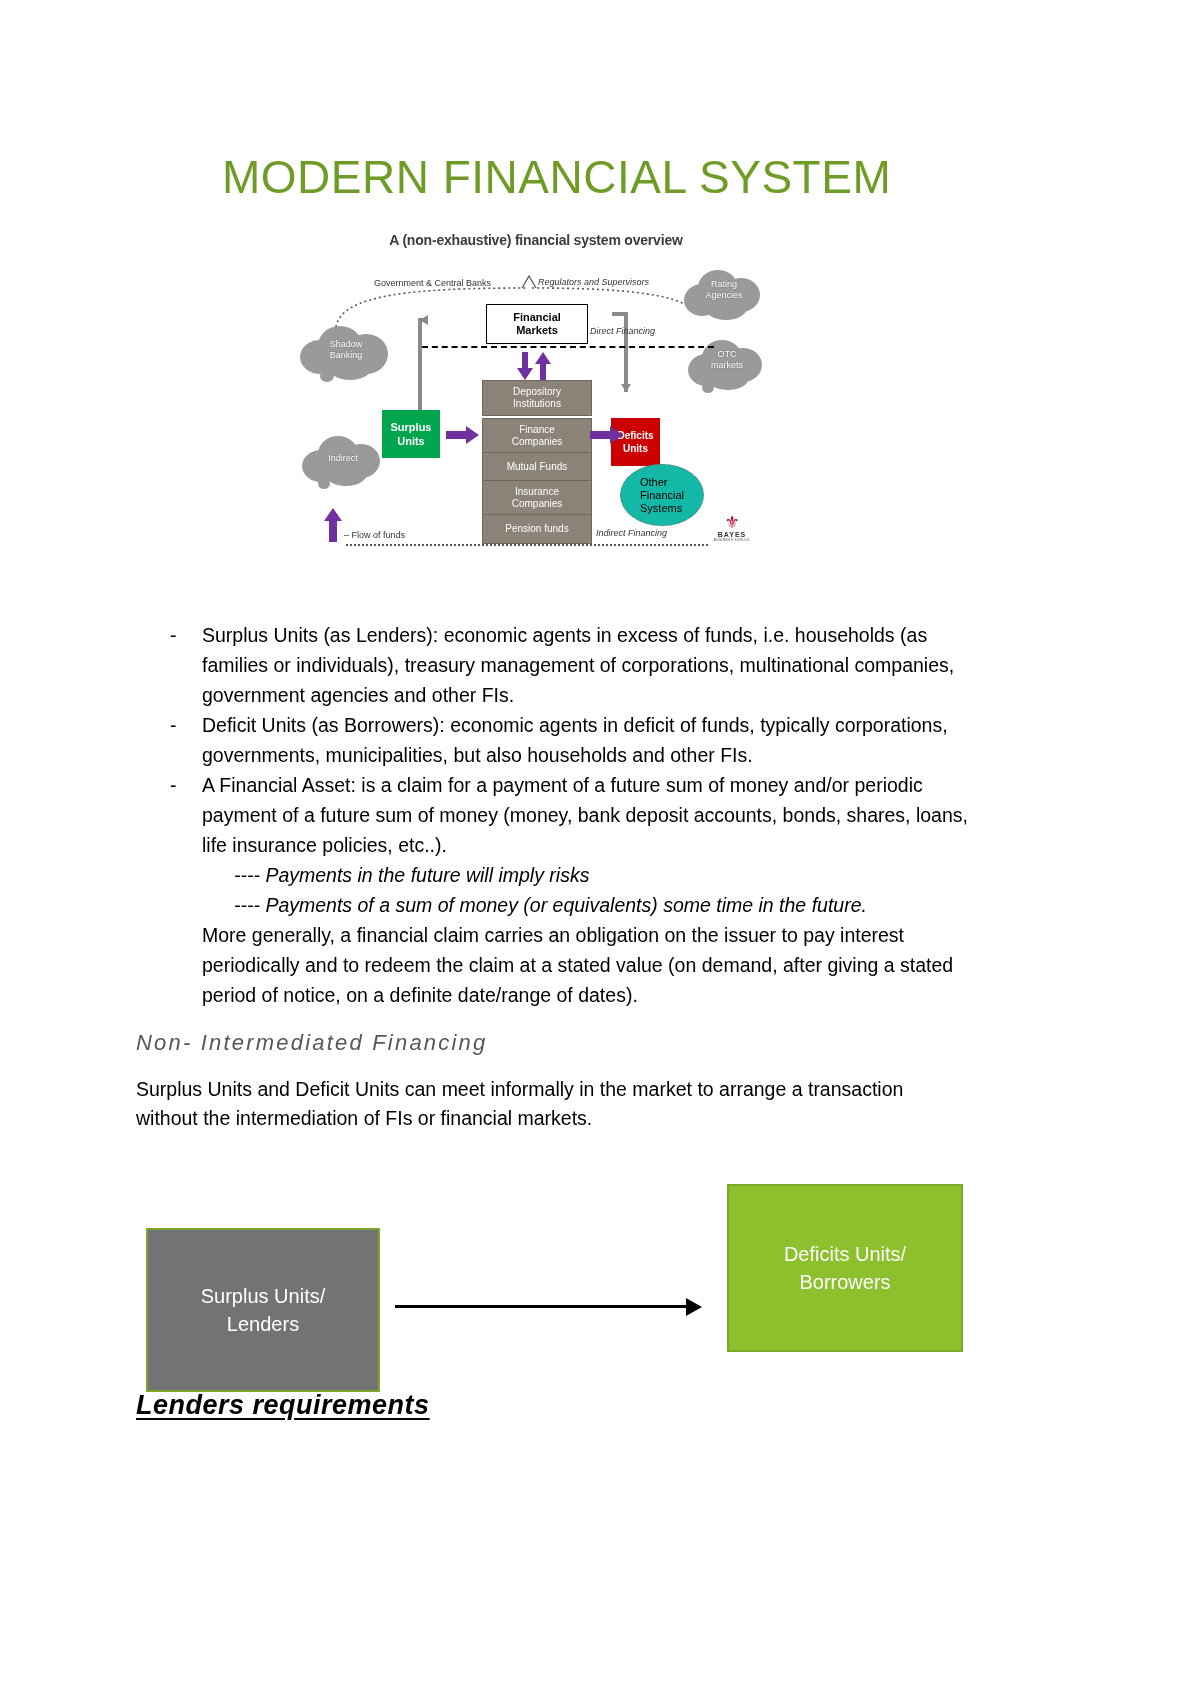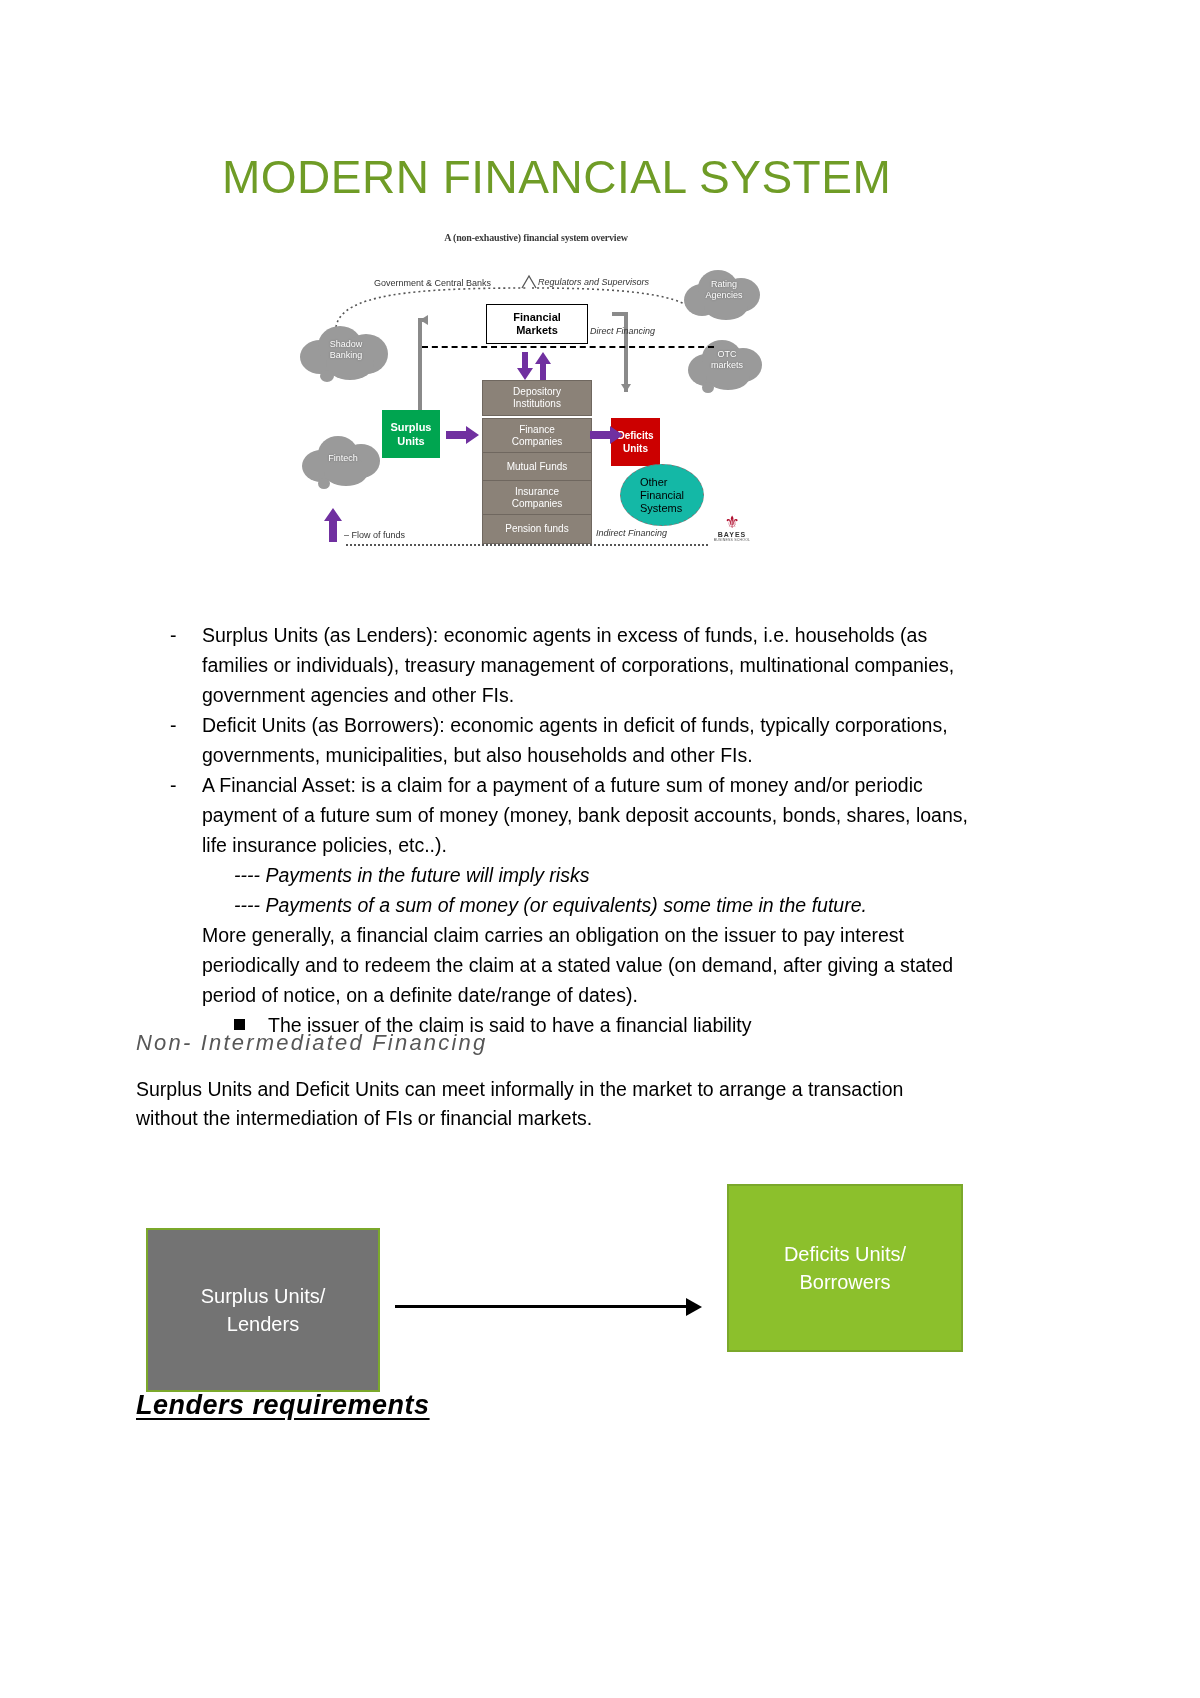--- a/index.html
+++ b/index.html
@@ -14,23 +14,22 @@
   .title{
     position:absolute;left:222px;top:150px;width:900px;
     font-size:46px;letter-spacing:0.5px;font-weight:400;
     color:#6f9c26;white-space:nowrap;
   }
 
   
   .diagram{position:absolute;left:296px;top:232px;width:470px;height:330px;}
   .dg-title{
     position:absolute;left:40px;top:0px;width:400px;text-align:center;
-    font-size:10px;font-weight:bold;color:#3b3b3b;white-space:nowrap;
+    font-size:14px;font-weight:bold;color:#3b3b3b;white-space:nowrap;
     letter-spacing:-0.2px;
-    font-family:Liberation Serif, serif;
   }
   .cloudwrap{position:absolute;}
   .cloudwrap .lbl{
     position:absolute;left:0;top:50%;width:100%;transform:translateY(-50%);
     text-align:center;color:#fff;font-size:9px;line-height:11px;z-index:3;
     text-shadow:0 0 2px rgba(0,0,0,.35);
   }
   .cloudwrap .c{position:absolute;background:#9a9a9a;border-radius:50%;}
 
   .gbox{
@@ -137,21 +136,21 @@
       <div class="c" style="left:20px;top:48px;width:14px;height:12px;"></div>
       <div class="lbl" style="top:46%;">Shadow<br>Banking</div>
     </div>
 
     <div class="cloudwrap" style="left:6px;top:202px;width:82px;height:56px;">
       <div class="c" style="left:0;top:16px;width:38px;height:32px;"></div>
       <div class="c" style="left:16px;top:2px;width:40px;height:36px;"></div>
       <div class="c" style="left:40px;top:10px;width:38px;height:34px;"></div>
       <div class="c" style="left:22px;top:24px;width:44px;height:28px;"></div>
       <div class="c" style="left:16px;top:44px;width:12px;height:11px;"></div>
-      <div class="lbl" style="top:42%;">Fintech</div>
+      <div class="lbl" style="top:42%;">Indirect</div>
     </div>
 
     <div class="cloudwrap" style="left:388px;top:36px;width:80px;height:56px;">
       <div class="c" style="left:0;top:16px;width:36px;height:32px;"></div>
       <div class="c" style="left:14px;top:2px;width:40px;height:36px;"></div>
       <div class="c" style="left:38px;top:10px;width:38px;height:34px;"></div>
       <div class="c" style="left:20px;top:24px;width:44px;height:28px;"></div>
       <div class="lbl" style="top:40%;">Rating<br>Agencies</div>
     </div>
 
@@ -220,24 +219,20 @@
       <span class="dash">-</span>
       <p>Deficit Units (as Borrowers): economic agents in deficit of funds, typically corporations, governments, municipalities, but also households and other FIs.</p>
     </div>
 
     <div class="bullet">
       <span class="dash">-</span>
       <p>A Financial Asset: is a claim for a payment of a future sum of money and/or periodic payment of a future sum of money (money, bank deposit accounts, bonds, shares, loans, life insurance policies, etc..).</p>
       <p class="subit">---- Payments in the future will imply risks</p>
       <p class="subit">---- Payments of a sum of money (or equivalents) some time in the future.</p>
       <p style="margin:0;font-size:19.5px;line-height:30px;">More generally, a financial claim carries an obligation on the issuer to pay interest periodically and to redeem the claim at a stated value (on demand, after giving a stated period of notice, on a definite date/range of dates).</p>
-      <div class="sqbul">
-        <span class="sq"></span>
-        <span class="tx">The issuer of the claim is said to have a financial liability</span>
-      </div>
     </div>
   </div>
 
   <div class="secheading">Non- Intermediated Financing</div>
 
   <div class="para" style="top:1075px;">Surplus Units and Deficit Units can meet informally in the market to arrange a transaction without the intermediation of FIs or financial markets.</div>
 
   <div class="bigbox bigred" style="left:146px;top:1228px;width:230px;height:160px;">
     <span>Surplus Units/<br>Lenders</span>
   </div>

